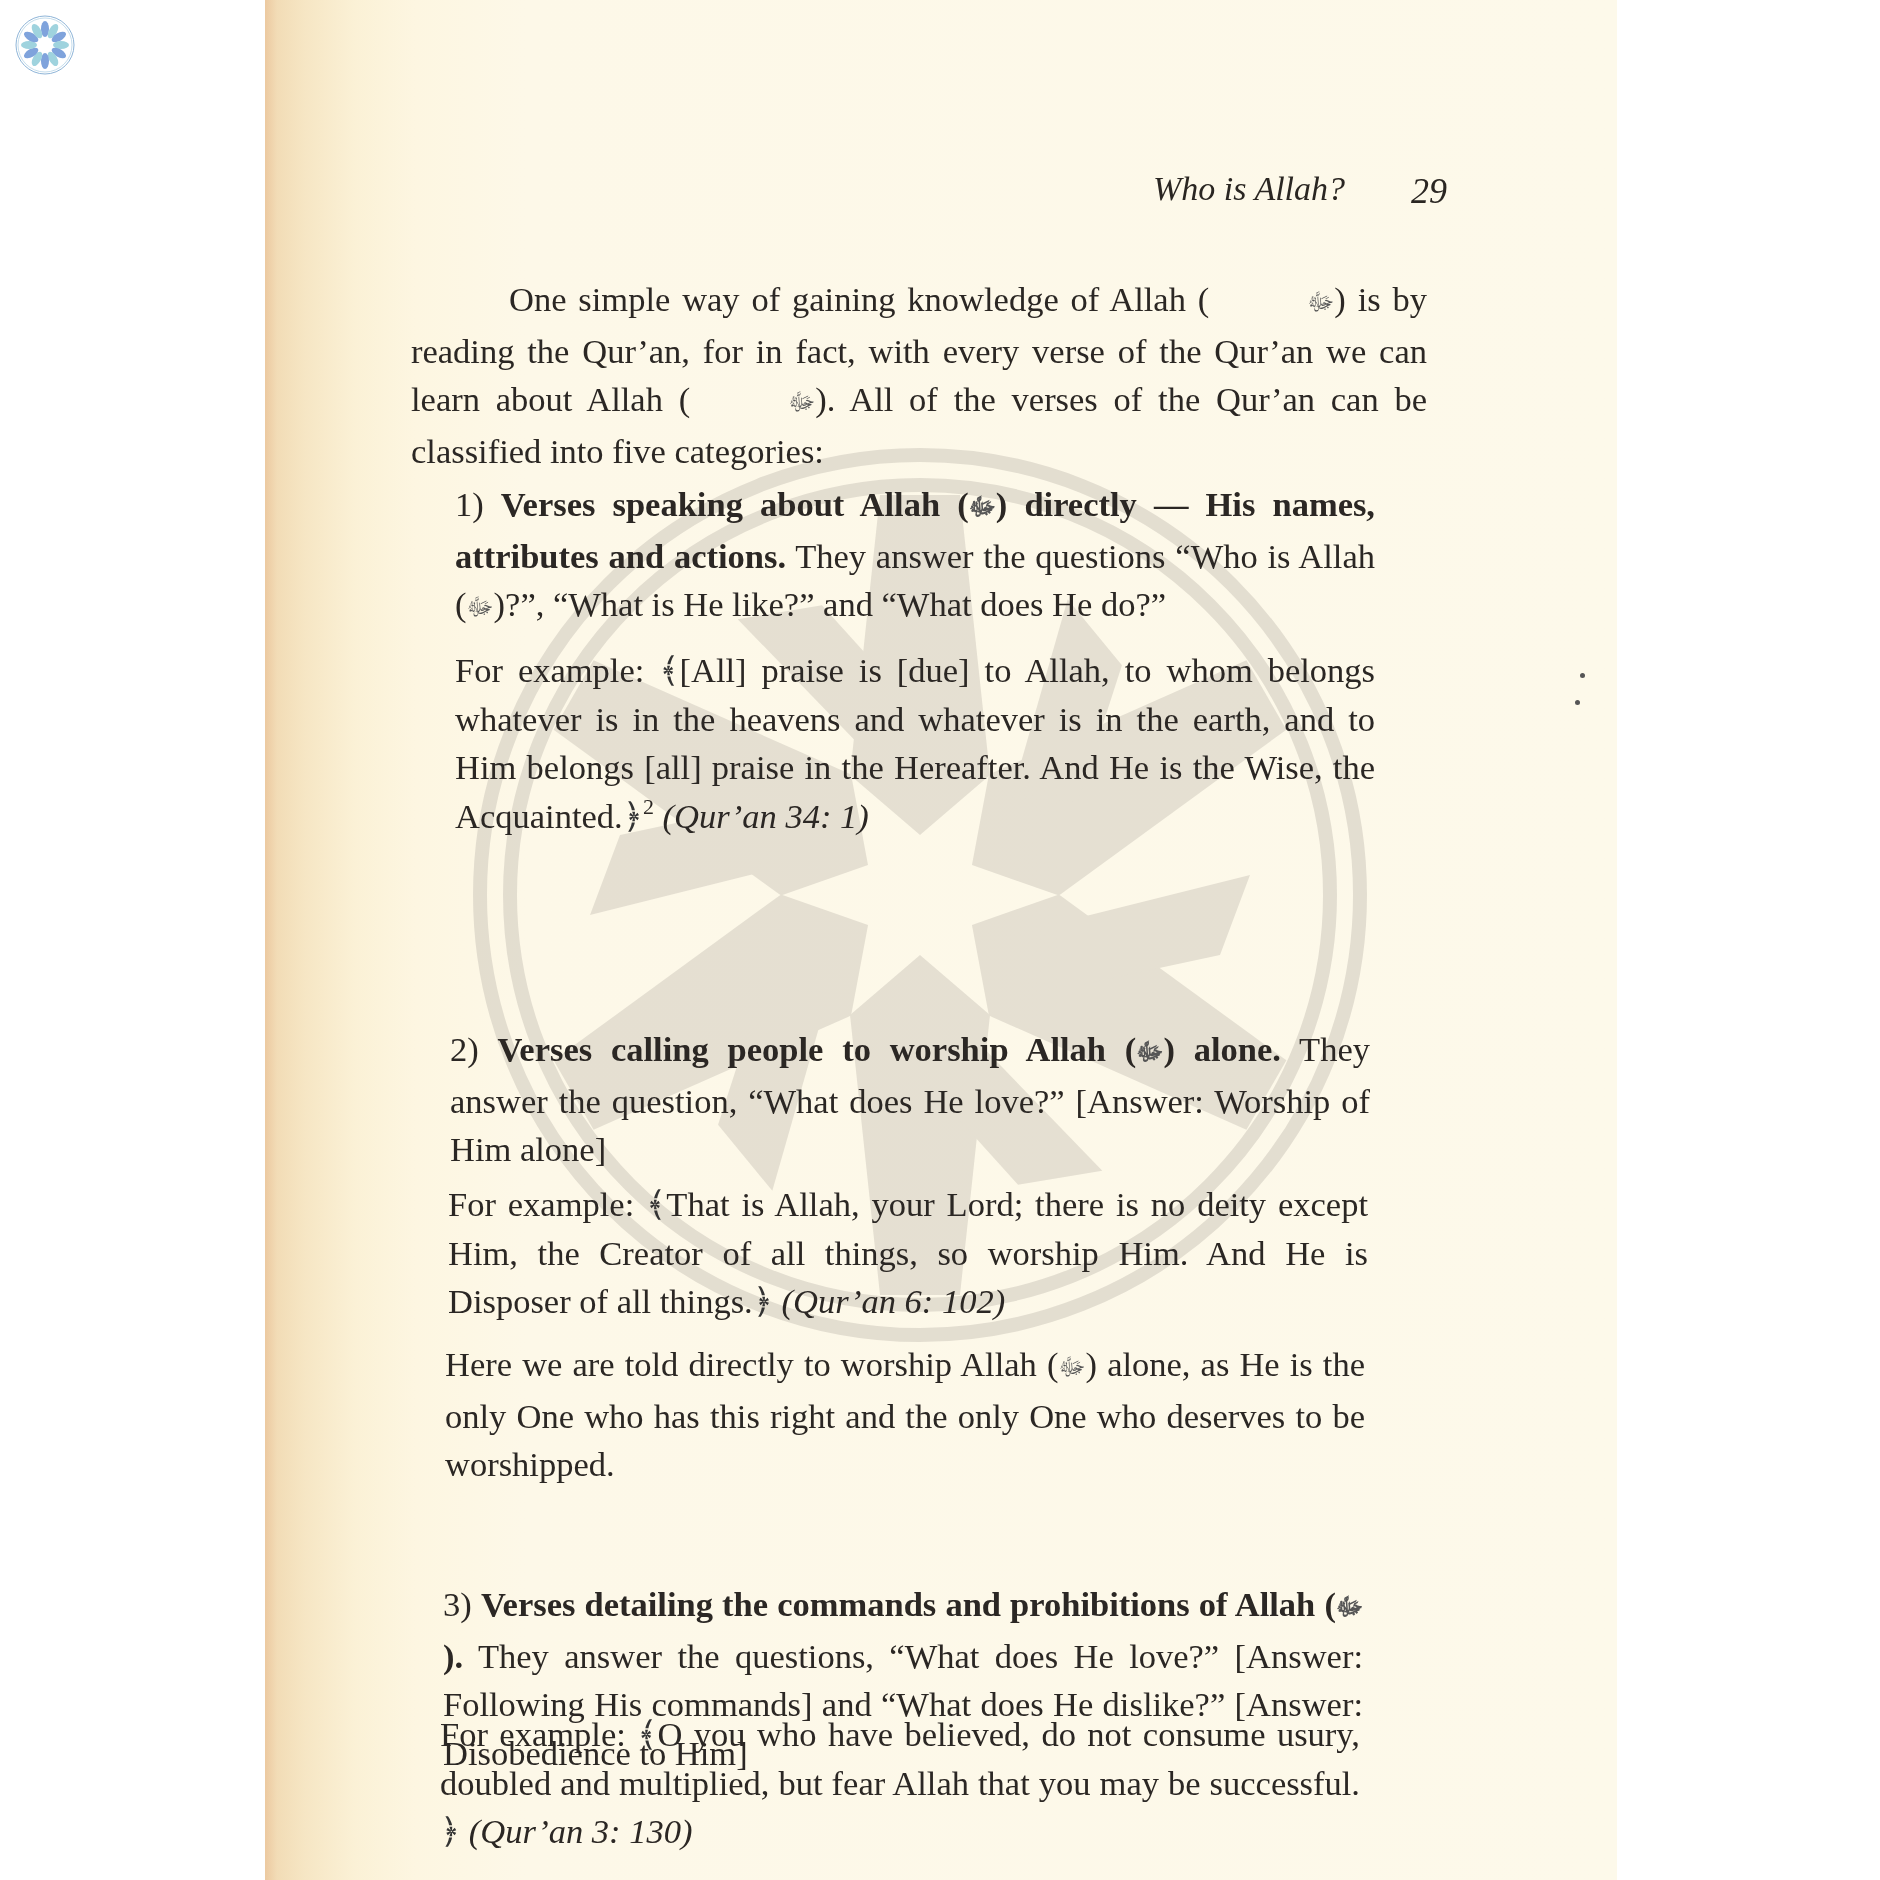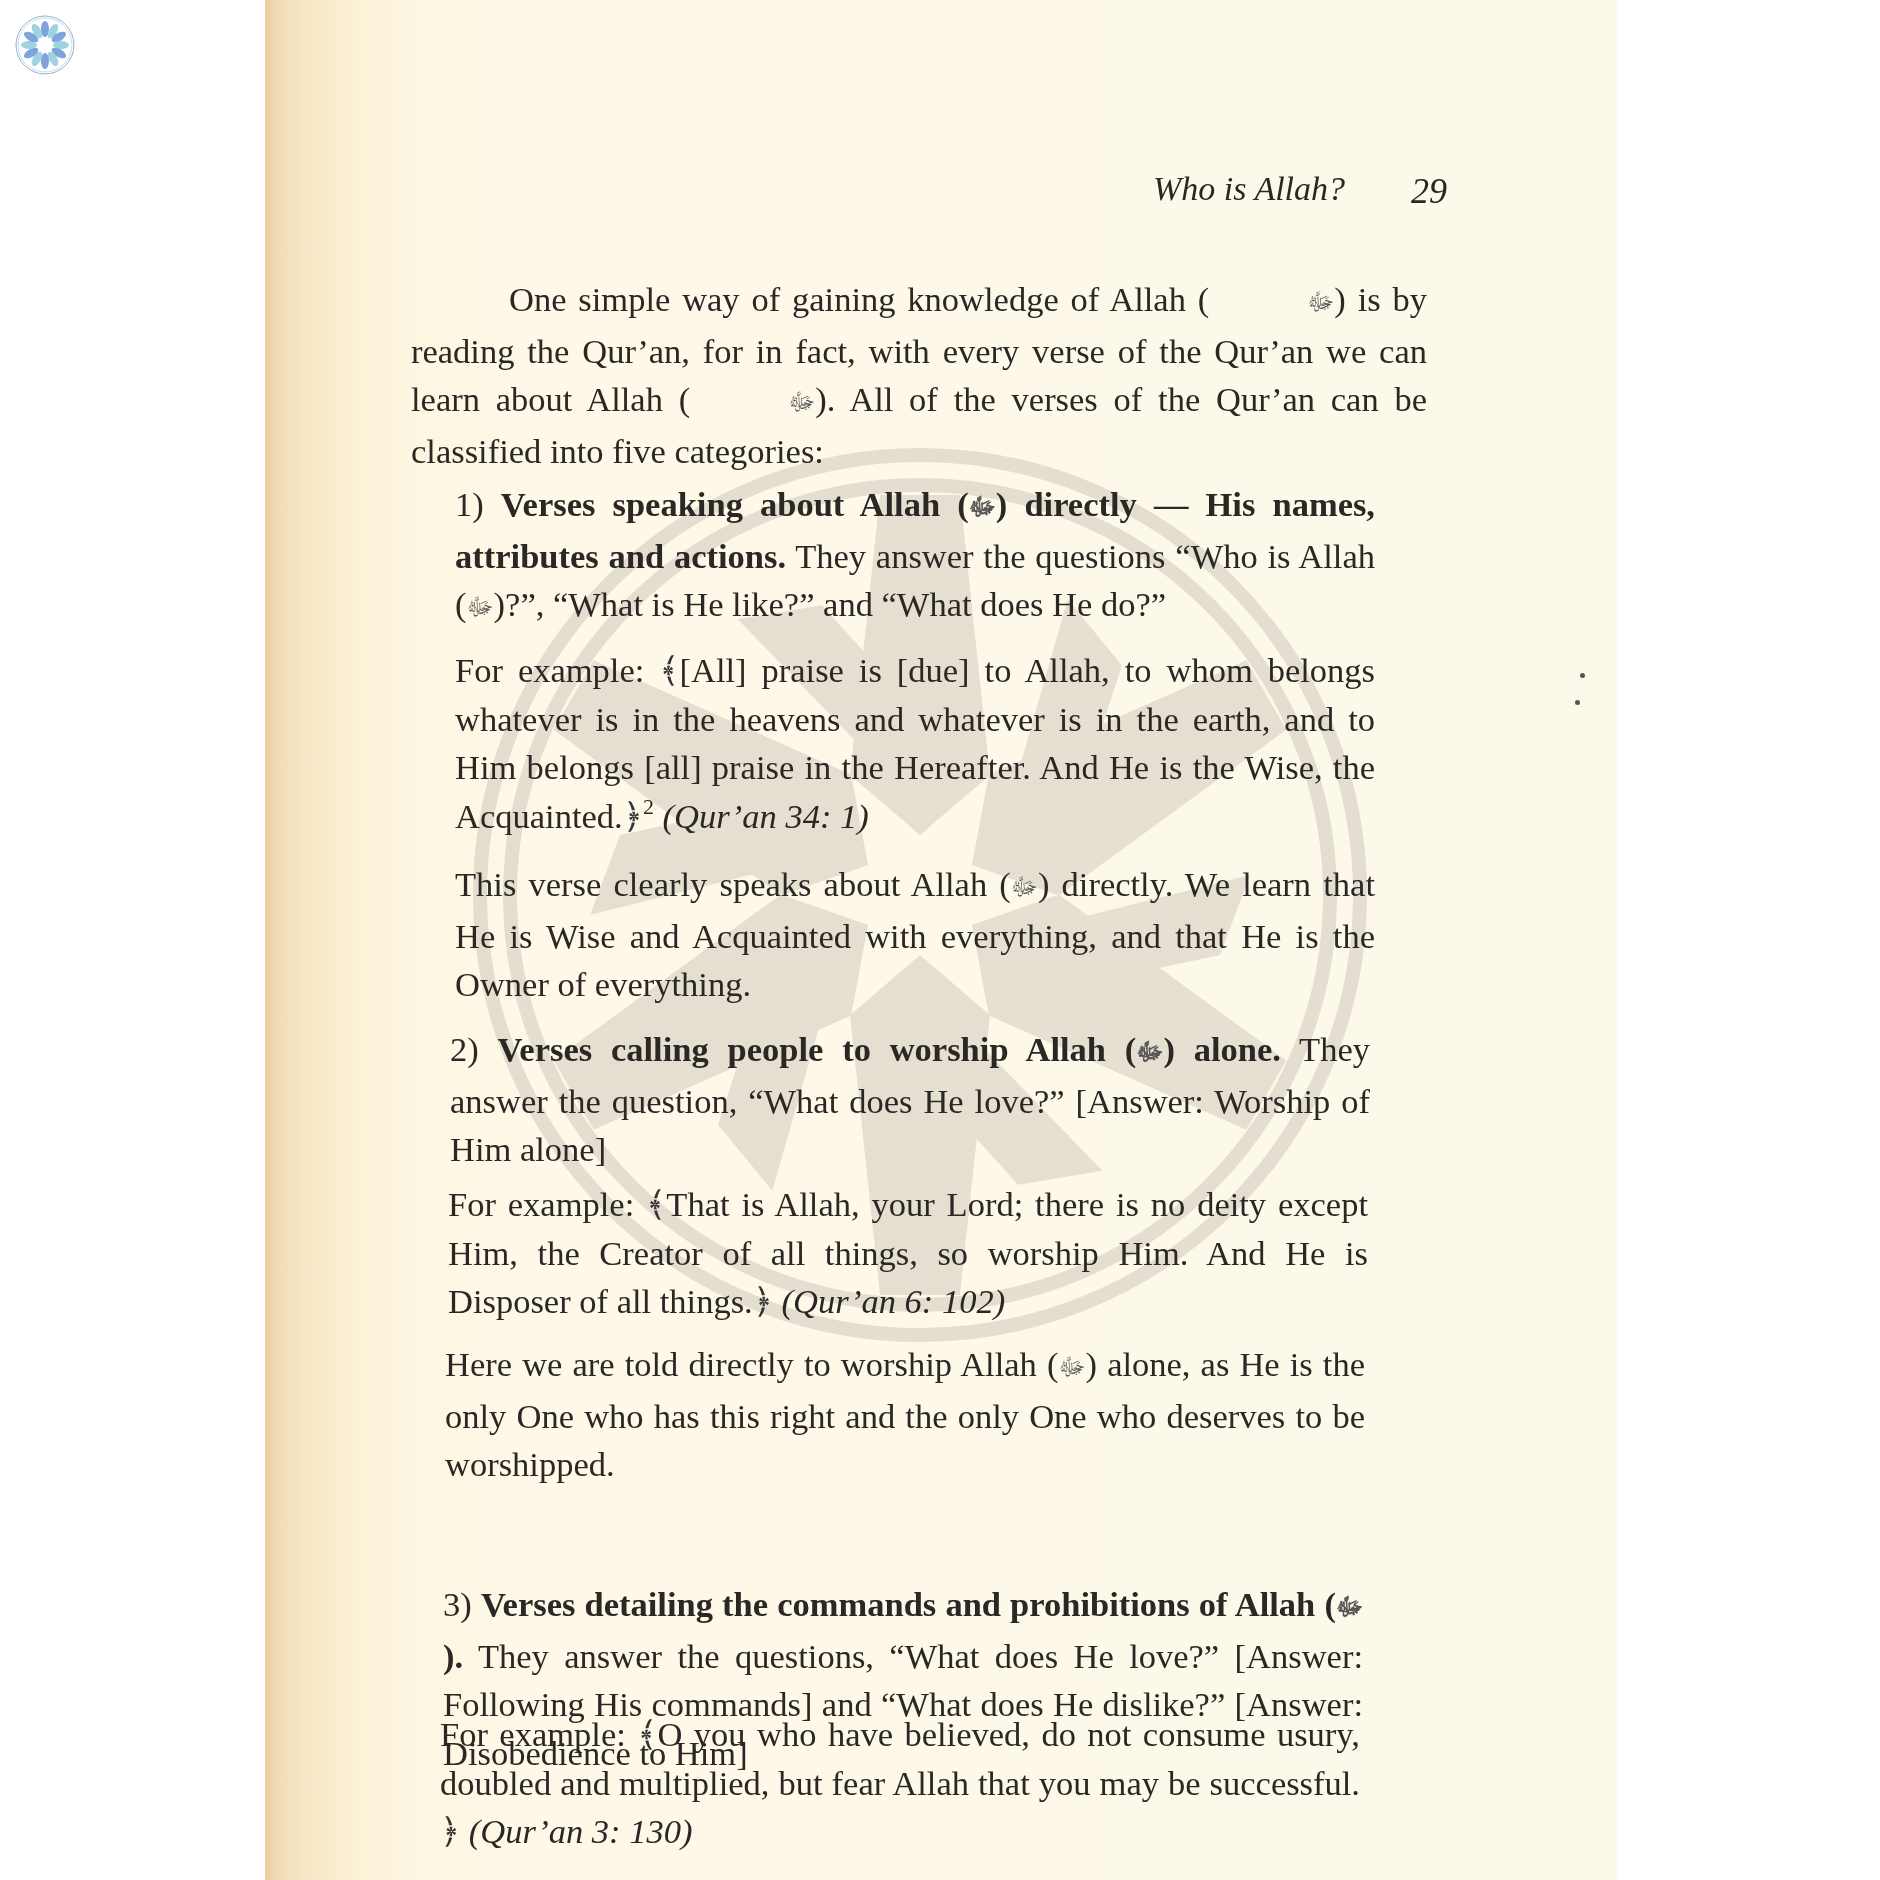--- a/index.html
+++ b/index.html
@@ -156,21 +156,20 @@
     <span class="running-title">Who is Allah?</span>
     <span class="page-number">29</span>
   </div>
 
   <p class="text intro" style="margin:4px"><span>One simple way of gaining knowledge of Allah (</span><span class="honorific">ﷻ</span><span>) is by reading the Qur’an, for in fact, with every verse of the Qur’an we can learn about Allah (</span><span class="honorific">ﷻ</span><span>). All of the verses of the Qur’an can be classified into five categories:</span></p>
 
   <p class="text block b1"><span>1)</span> <span class="bold"><span>Verses speaking about Allah (</span><span class="honorific">ﷻ</span><span>) directly — His names, attributes and actions.</span></span><span> They answer the questions “Who is Allah (</span><span class="honorific">ﷻ</span><span>)?”, “What is He like?” and “What does He do?”</span></p>
 
   <p class="text block e1"><span>For example: </span><span class="bracket">﴾</span><span>[All] praise is [due] to Allah, to whom belongs whatever is in the heavens and whatever is in the earth, and to Him belongs [all] praise in the Hereafter. And He is the Wise, the Acquainted.</span><span class="bracket">﴿</span><span class="sup">2</span> <span class="ital">(Qur’an 34: 1)</span></p>
 
-  <p class="text block c1"><span>This verse clearly speaks about Allah (</span><span class="honorific">ﷻ</span><span>) directly. We learn that He is Wise and Acquainted with everything, and that He is the Owner of everything.</span></p>
 
   <p class="text block b2"><span>2)</span> <span class="bold"><span>Verses calling people to worship Allah (</span><span class="honorific">ﷻ</span><span>) alone.</span></span><span> They answer the question, “What does He love?” [Answer: Worship of Him alone]</span></p>
 
   <p class="text block e2"><span>For example: </span><span class="bracket">﴾</span><span>That is Allah, your Lord; there is no deity except Him, the Creator of all things, so worship Him. And He is Disposer of all things.</span><span class="bracket">﴿</span> <span class="ital">(Qur’an 6: 102)</span></p>
 
   <p class="text block c2"><span>Here we are told directly to worship Allah (</span><span class="honorific">ﷻ</span><span>) alone, as He is the only One who has this right and the only One who deserves to be worshipped.</span></p>
 
   <p class="text block b3"><span>3)</span> <span class="bold"><span>Verses detailing the commands and prohibitions of Allah</span> (<span class="honorific">ﷻ</span><span>).</span></span><span> They answer the questions, “What does He love?” [Answer: Following His commands] and “What does He dislike?” [Answer: Disobedience to Him]</span></p>
 
   <p class="text block e3"><span>For example: </span><span class="bracket">﴾</span><span>O you who have believed, do not consume usury, doubled and multiplied, but fear Allah that you may be successful.</span><span class="bracket">﴿</span> <span class="ital">(Qur’an 3: 130)</span></p>

